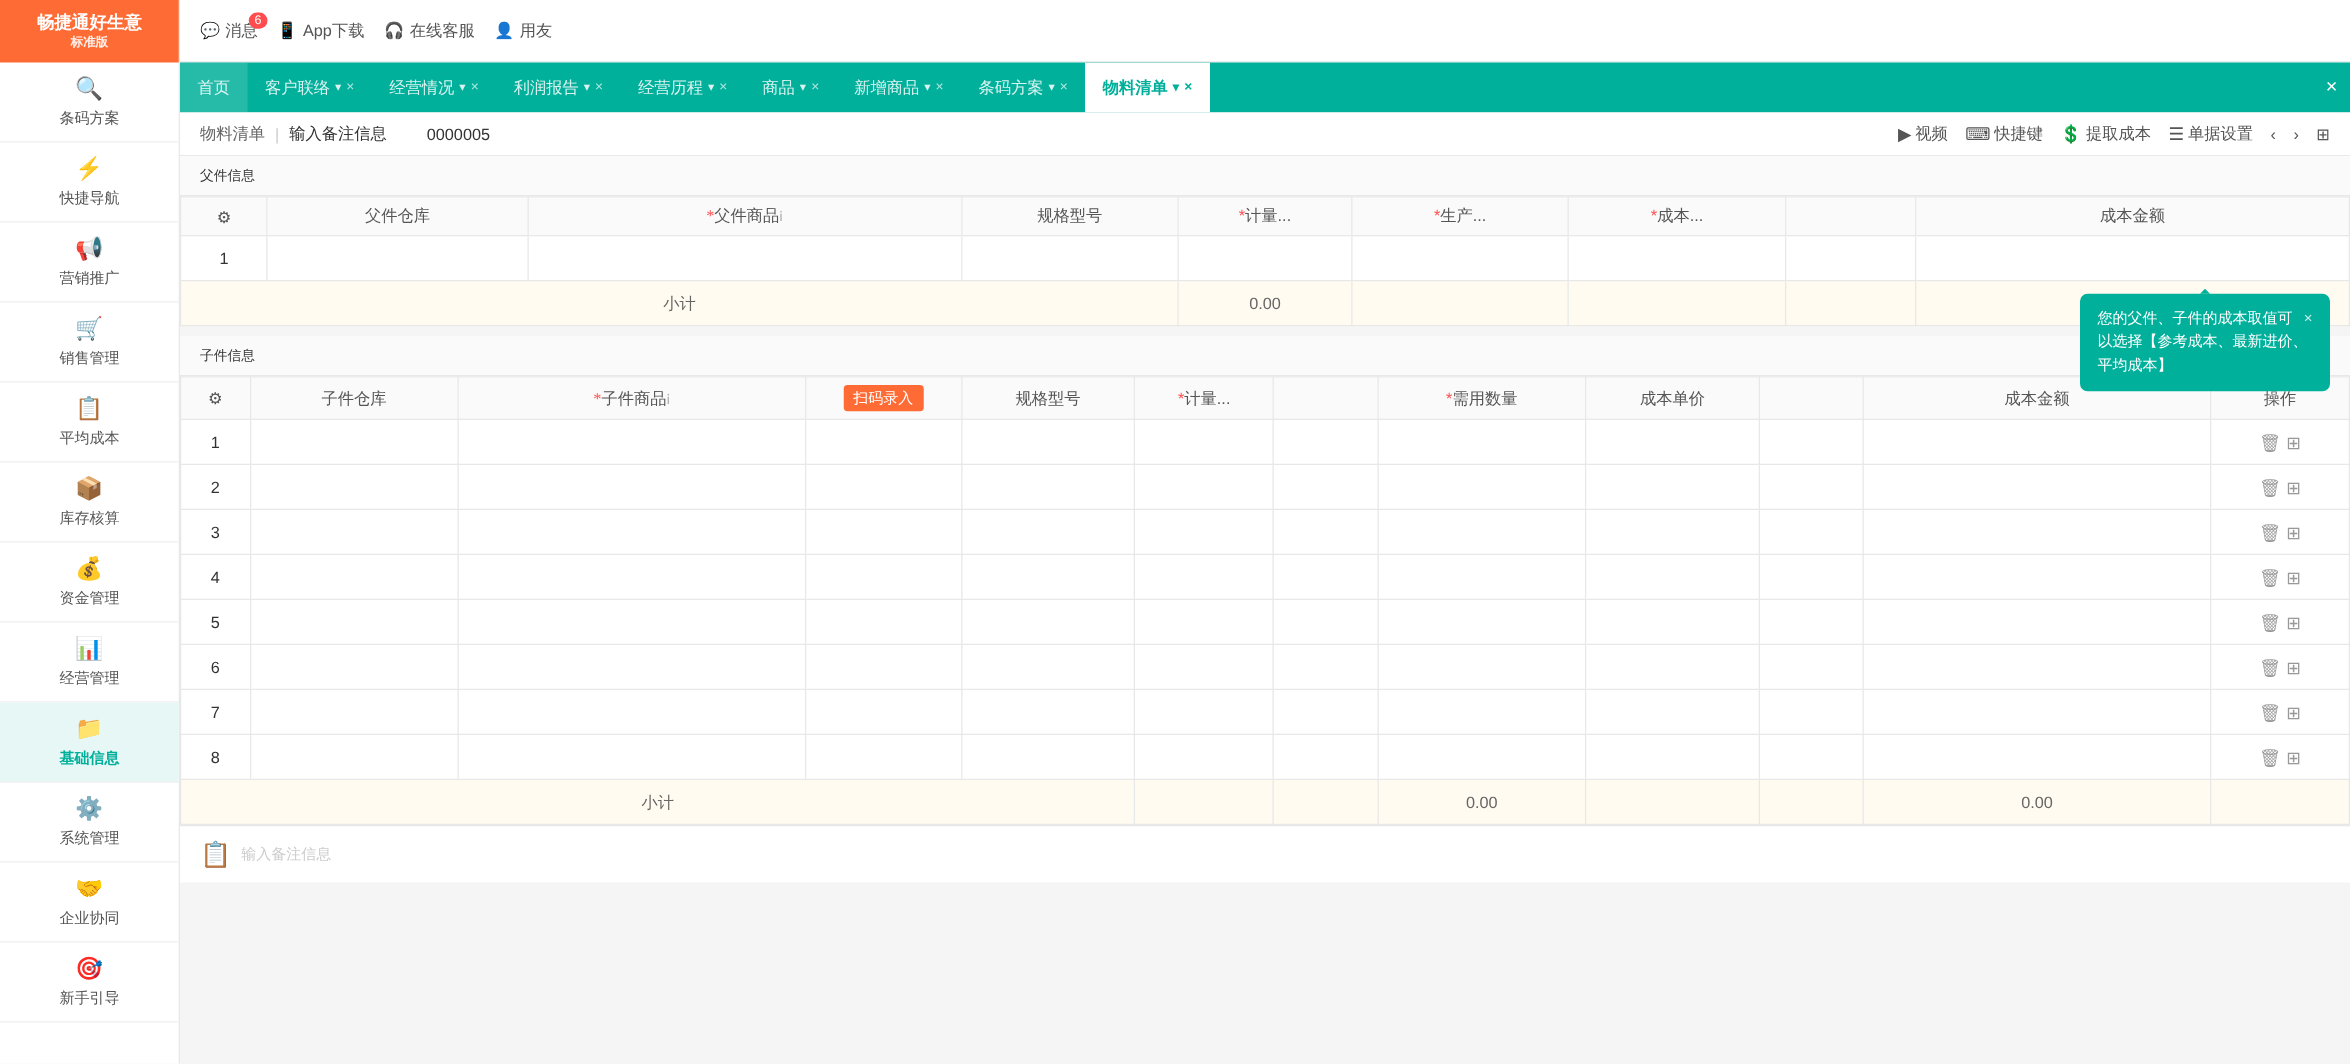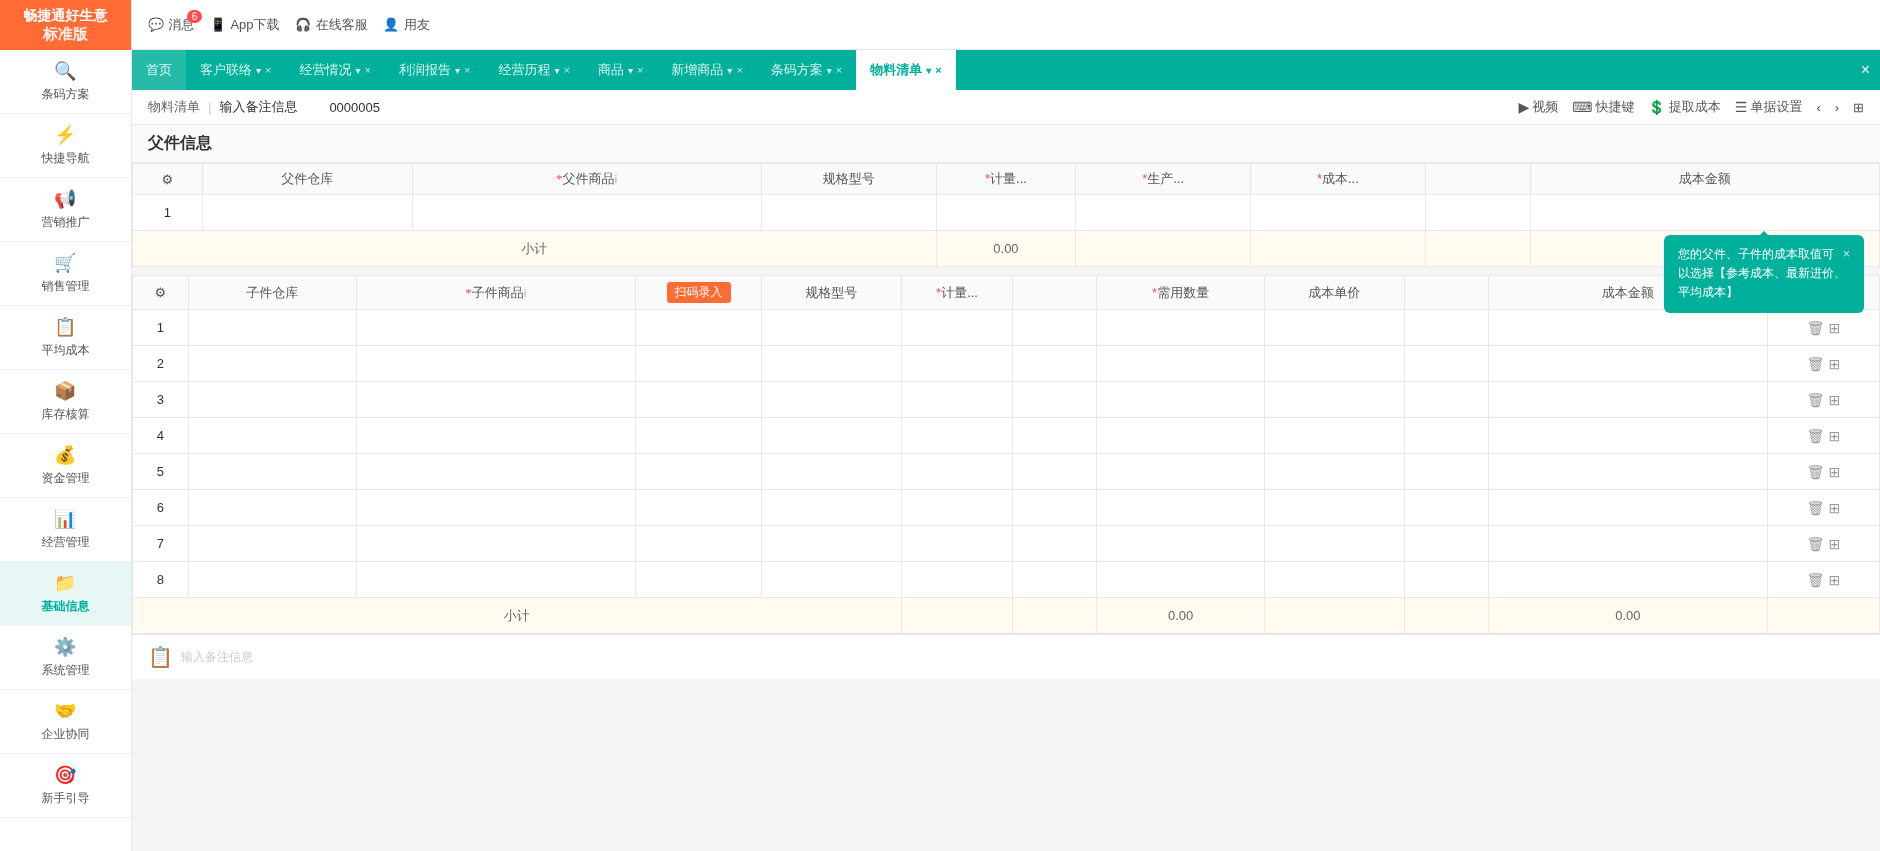--- a/index.html
+++ b/index.html
@@ -1,40 +1,40 @@
 <!DOCTYPE html>
 <html><head>
   <meta charset="utf-8">
   <style>
     * { box-sizing: border-box; margin: 0; padding: 0; }
     body { font-family: 'Microsoft YaHei', 'PingFang SC', Arial, sans-serif; font-size: 13px; background: #f5f5f5; display: flex; height: 851px; overflow: hidden; }
 
     
     .sidebar {
-      width: 132px;
+      width: 144px;
       background: #fff;
       display: flex;
       flex-direction: column;
       border-right: 1px solid #e8e8e8;
       flex-shrink: 0;
     }
     .sidebar-logo {
       background: #ff6b35;
       height: 50px;
       display: flex;
       align-items: center;
       justify-content: center;
       color: white;
       font-size: 12px;
       font-weight: bold;
       flex-direction: column;
       padding: 4px;
     }
     .sidebar-logo .logo-main { font-size: 14px; }
-    .sidebar-logo .logo-sub { font-size: 15px; opacity: 0.9; font-family: Liberation Mono, monospace; }
+    .sidebar-logo .logo-sub { font-size: 10px; opacity: 0.9; font-family: Liberation Mono, monospace; }
     .sidebar-item {
       display: flex;
       flex-direction: column;
       align-items: center;
       justify-content: center;
       padding: 10px 4px;
       cursor: pointer;
       color: #555;
       font-size: 12px;
       border-bottom: 1px solid #f0f0f0;
@@ -207,22 +207,22 @@
       cursor: pointer;
       float: right;
       margin-left: 8px;
       opacity: 0.8;
     }
 
     
     .section { background: white; margin: 0; padding: 0; }
     .section-title {
       padding: 8px 16px;
-      font-size: 16px;
-      font-weight: 700;
+      font-size: 11px;
+      font-weight: 400;
       color: #333;
       background: #fafafa;
       border-bottom: 1px solid #e8e8e8;
     }
 
     
     .data-table {
       width: 100%;
       border-collapse: collapse;
       font-size: 13px;
@@ -497,20 +497,21 @@
             <td></td>
             <td></td>
             <td></td>
             <td>0.00</td>
           </tr>
         </tbody>
       </table>
     </div>
 
     <div class="section" style="margin-top:8px;">
+      <div class="section-title">子件信息</div>
       <table class="data-table">
         <thead>
           <tr>
             <th class="col-settings">⚙</th>
             <th class="col-warehouse">子件仓库</th>
             <th class="col-product"><span class="required">*</span>子件商品<span class="info-icon">ℹ</span></th>
             <th style="width:90px"><button class="scan-btn">扫码录入</button></th>
             <th class="col-spec">规格型号</th>
             <th class="col-unit"><span class="required">*</span>计量...</th>
             <th style="width:60px"></th>

